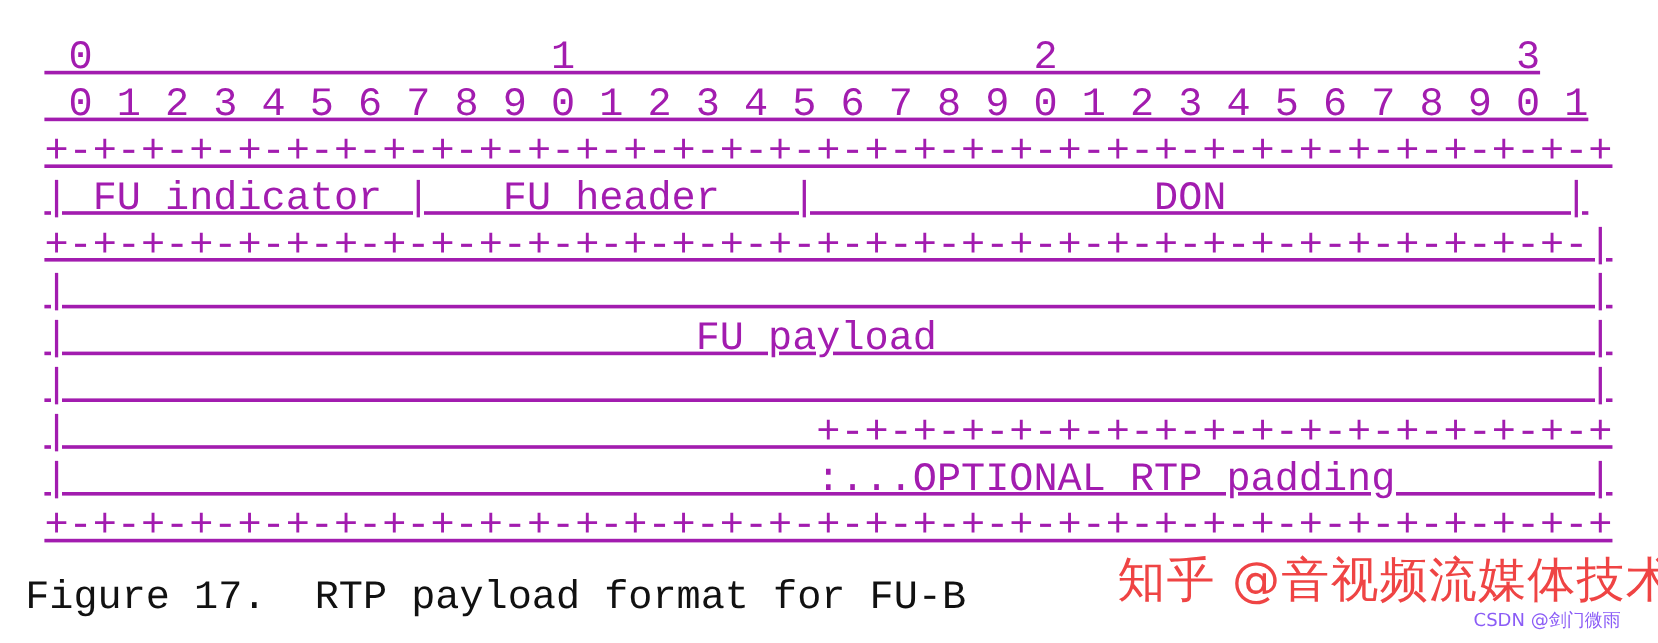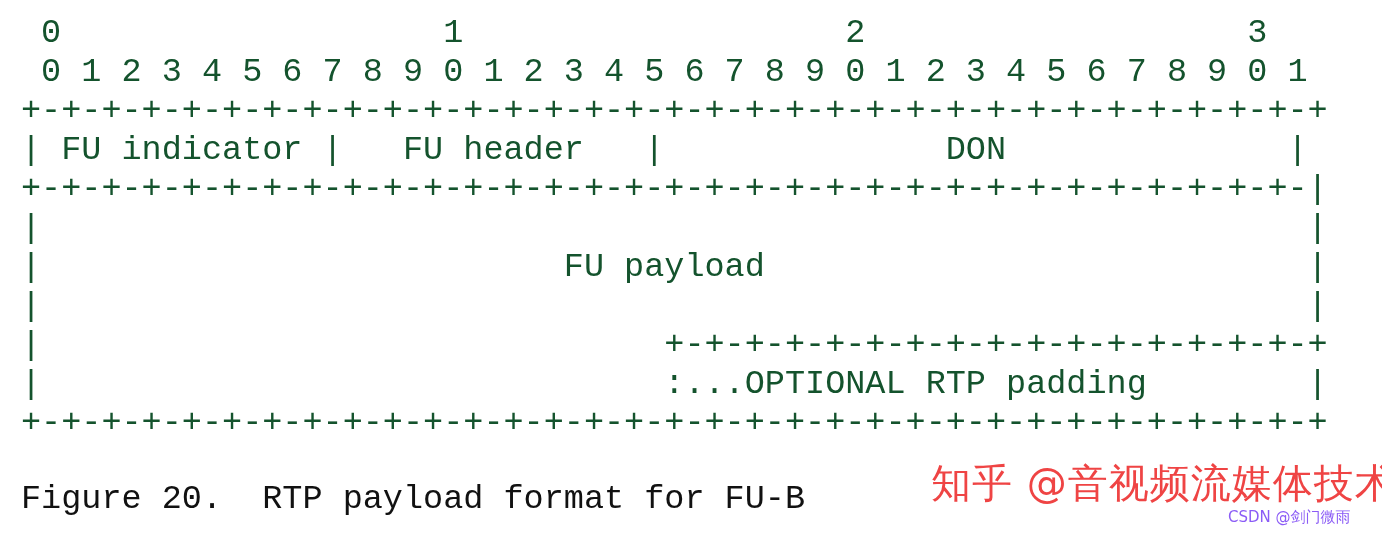--- a/index.html
+++ b/index.html
@@ -1,21 +1,21 @@
 <!DOCTYPE html>
 <html><head>
 <meta charset="utf-8">
 <style>
   html, body { margin: 0; padding: 0; background: #ffffff; }
   body { width: 1382px; height: 536px; position: relative; overflow: hidden; }
   .diagram {
     position: absolute; left: 21px; top: 14px;
     font-family: "Liberation Mono", "DejaVu Sans Mono", monospace;
-    font-size: 33.5px; line-height: 39px; color: #14532d;
-    white-space: pre; margin: 0;
+    font-size: 33.5px; line-height: 39px; color: #a21caf;
+    white-space: pre; margin: 16px; text-decoration: underline;
   }
   .line { display: block; height: 39px; }
   .caption {
     position: absolute; left: 21px; top: 480px;
     font-family: "Liberation Mono", "DejaVu Sans Mono", monospace;
     font-size: 33.5px; line-height: 39px; color: #111; white-space: pre;
   }
   .wm-main {
     position: absolute; left: 931px; top: 456px;
     font-family: "DejaVu Sans", sans-serif; font-size: 40px; color: #ef4444;
@@ -25,16 +25,16 @@
     position: absolute; left: 1228px; top: 508px;
     font-family: "DejaVu Sans", sans-serif; font-size: 15px; color: #8b5cf6;
     white-space: nowrap;
   }
 </style>
 </head>
 <body>
 
 <pre class="diagram"><span class="line"> 0                   1                   2                   3</span><span class="line"> 0 1 2 3 4 5 6 7 8 9 0 1 2 3 4 5 6 7 8 9 0 1 2 3 4 5 6 7 8 9 0 1</span><span class="line">+-+-+-+-+-+-+-+-+-+-+-+-+-+-+-+-+-+-+-+-+-+-+-+-+-+-+-+-+-+-+-+-+</span><span class="line">| FU indicator |   FU header   |              DON              |</span><span class="line">+-+-+-+-+-+-+-+-+-+-+-+-+-+-+-+-+-+-+-+-+-+-+-+-+-+-+-+-+-+-+-+-|</span><span class="line">|                                                               |</span><span class="line">|                          FU payload                           |</span><span class="line">|                                                               |</span><span class="line">|                               +-+-+-+-+-+-+-+-+-+-+-+-+-+-+-+-+</span><span class="line">|                               :...OPTIONAL RTP padding        |</span><span class="line">+-+-+-+-+-+-+-+-+-+-+-+-+-+-+-+-+-+-+-+-+-+-+-+-+-+-+-+-+-+-+-+-+</span></pre>
 
-<div class="caption">Figure 20.  RTP payload format for FU-B</div>
+<div class="caption">Figure 17.  RTP payload format for FU-B</div>
 
 <div class="wm-main">知乎 @音视频流媒体技术</div>
 <div class="wm-sub">CSDN @剑门微雨</div>
 
 </body></html>

